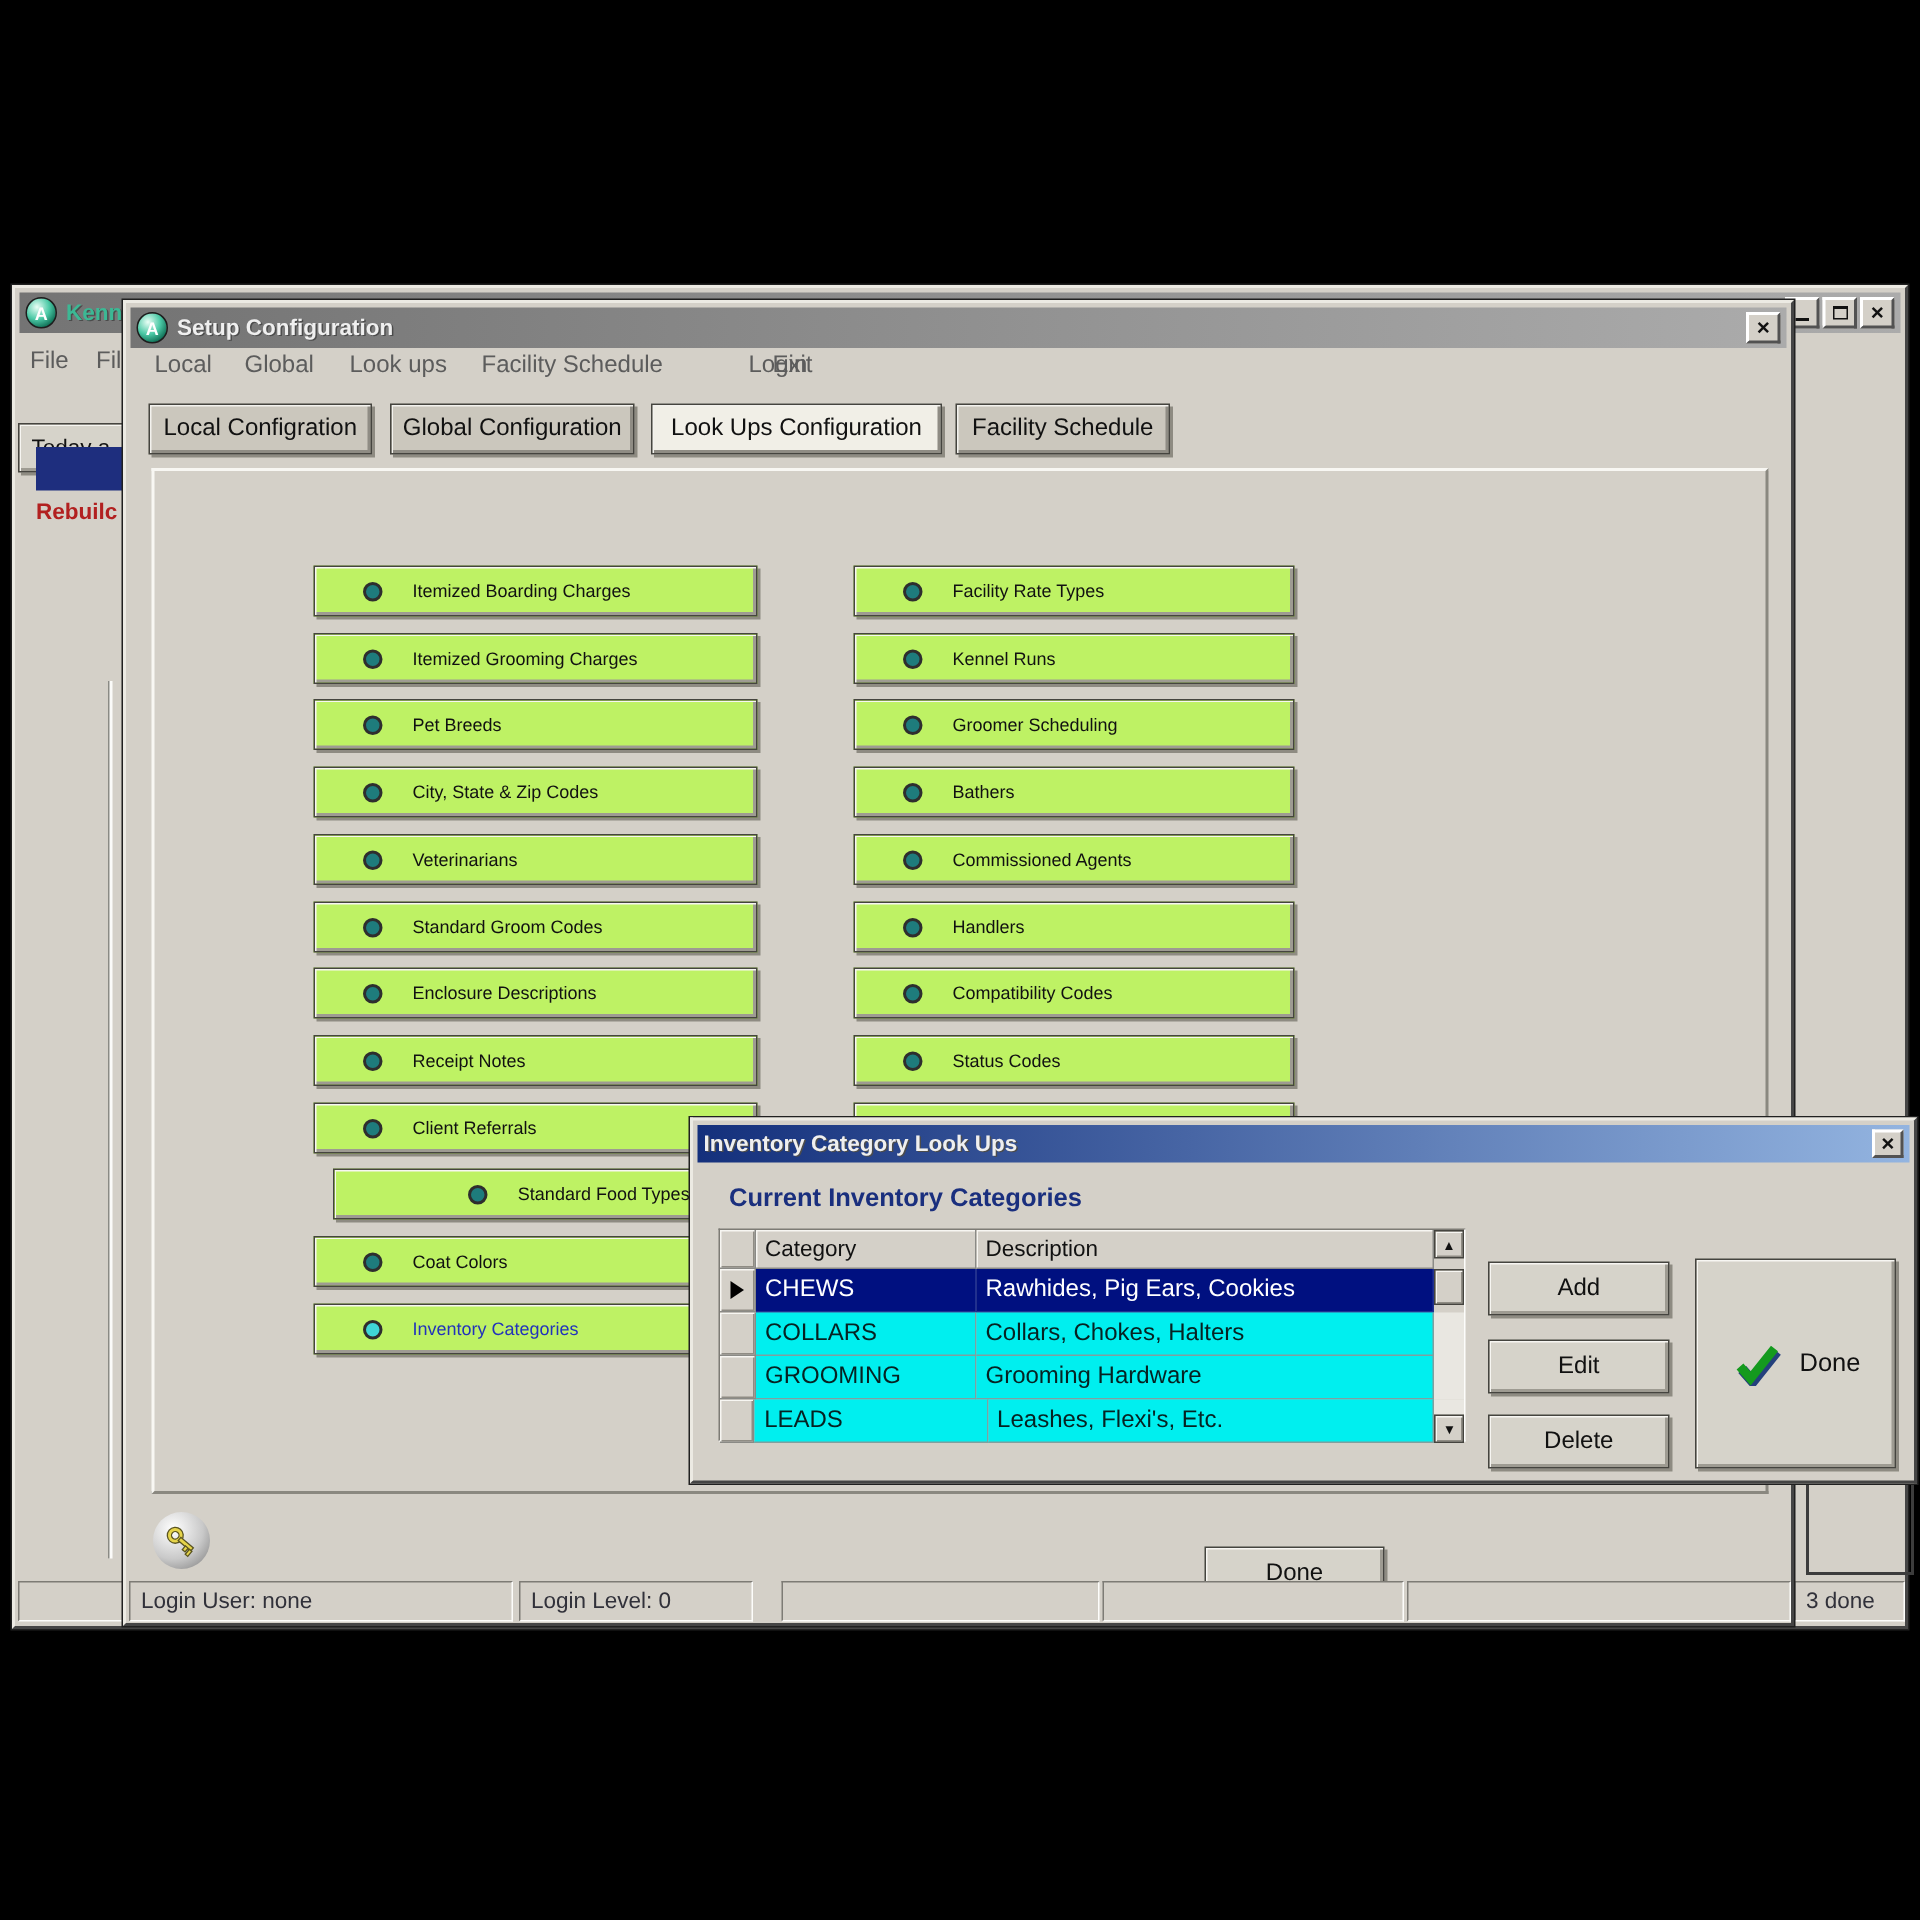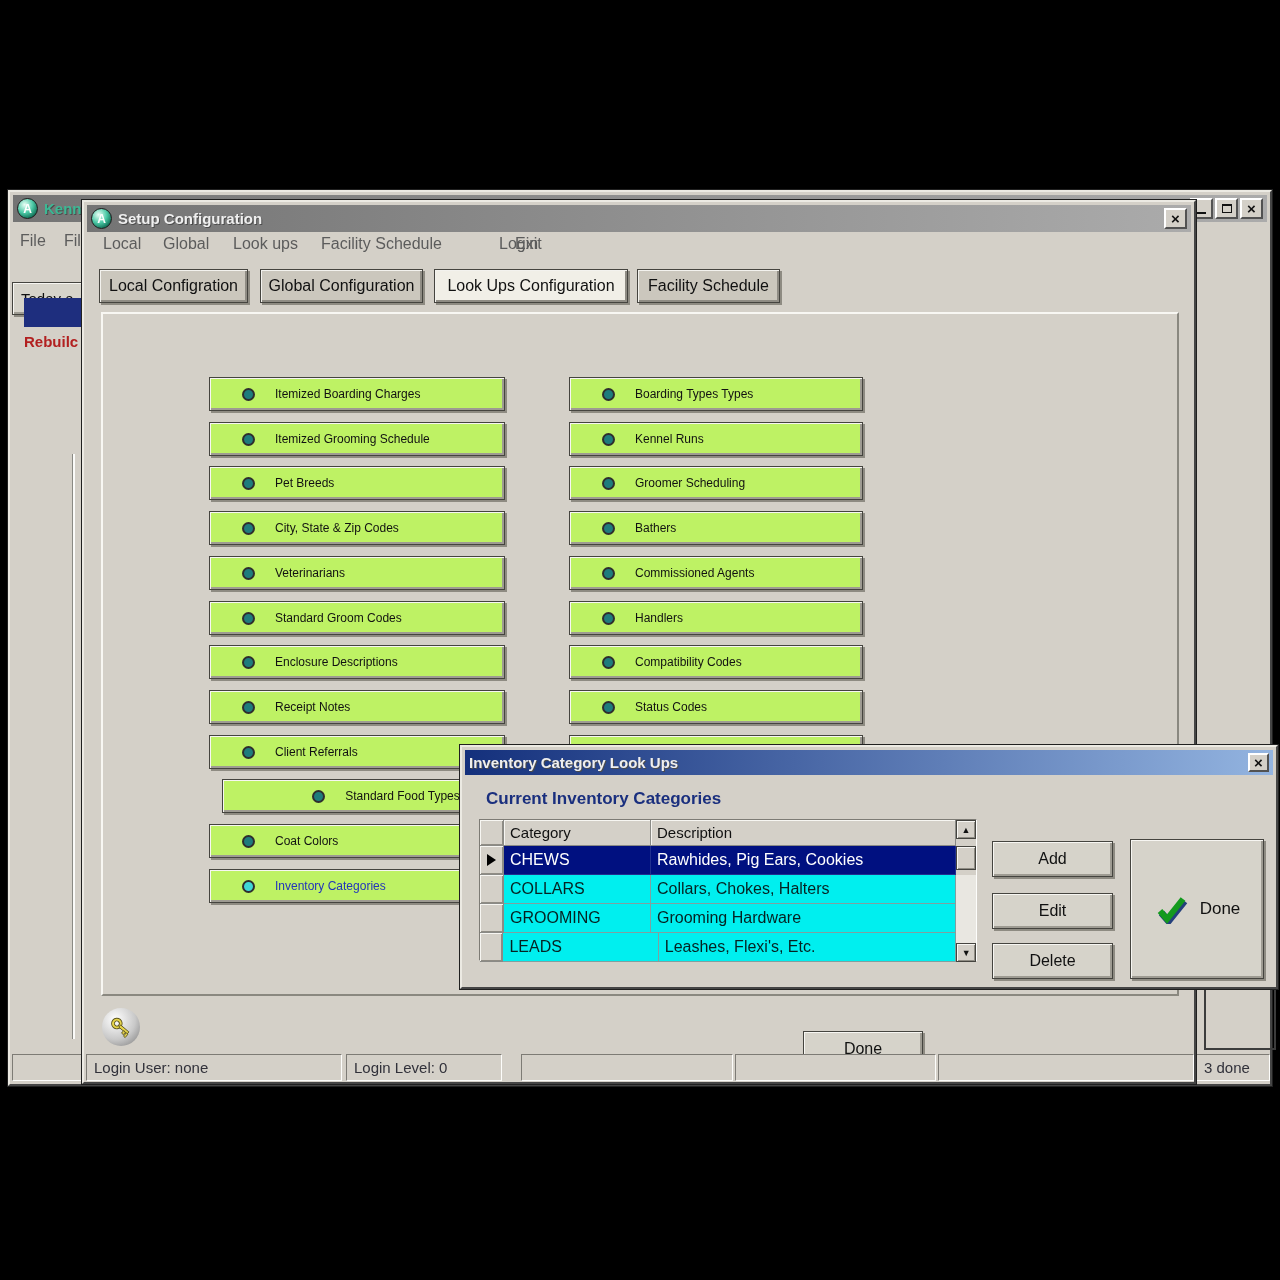--- a/index.html
+++ b/index.html
@@ -157,21 +157,21 @@
 
   <div class="abs" style="left:17px; top:110px; width:1078px; height:684px;
        border:2px solid; border-color:#f8f7f3 #8a8880 #8a8880 #f8f7f3;"></div>
 
   <div class="lookup-btn" style="left:125px; top:175px; width:296px;">
     <span class="dot"></span>
     <span>Itemized Boarding Charges</span>
   </div>
   <div class="lookup-btn" style="left:125px; top:220px; width:296px;">
     <span class="dot"></span>
-    <span>Itemized Grooming Schedule</span>
+    <span>Itemized Grooming Charges</span>
   </div>
   <div class="lookup-btn" style="left:125px; top:264px; width:296px;">
     <span class="dot"></span>
     <span>Pet Breeds</span>
   </div>
   <div class="lookup-btn" style="left:125px; top:309px; width:296px;">
     <span class="dot"></span>
     <span>City, State &amp; Zip Codes</span>
   </div>
   <div class="lookup-btn" style="left:125px; top:354px; width:296px;">
@@ -202,21 +202,21 @@
     <span class="dot"></span>
     <span>Coat Colors</span>
   </div>
   <div class="lookup-btn active" style="left:125px; top:667px; width:296px;">
     <span class="dot"></span>
     <span>Inventory Categories</span>
   </div>
 
   <div class="lookup-btn" style="left:485px; top:175px; width:294px;">
     <span class="dot"></span>
-    <span>Boarding Types Types</span>
+    <span>Facility Rate Types</span>
   </div>
   <div class="lookup-btn" style="left:485px; top:220px; width:294px;">
     <span class="dot"></span>
     <span>Kennel Runs</span>
   </div>
   <div class="lookup-btn" style="left:485px; top:264px; width:294px;">
     <span class="dot"></span>
     <span>Groomer Scheduling</span>
   </div>
   <div class="lookup-btn" style="left:485px; top:309px; width:294px;">

